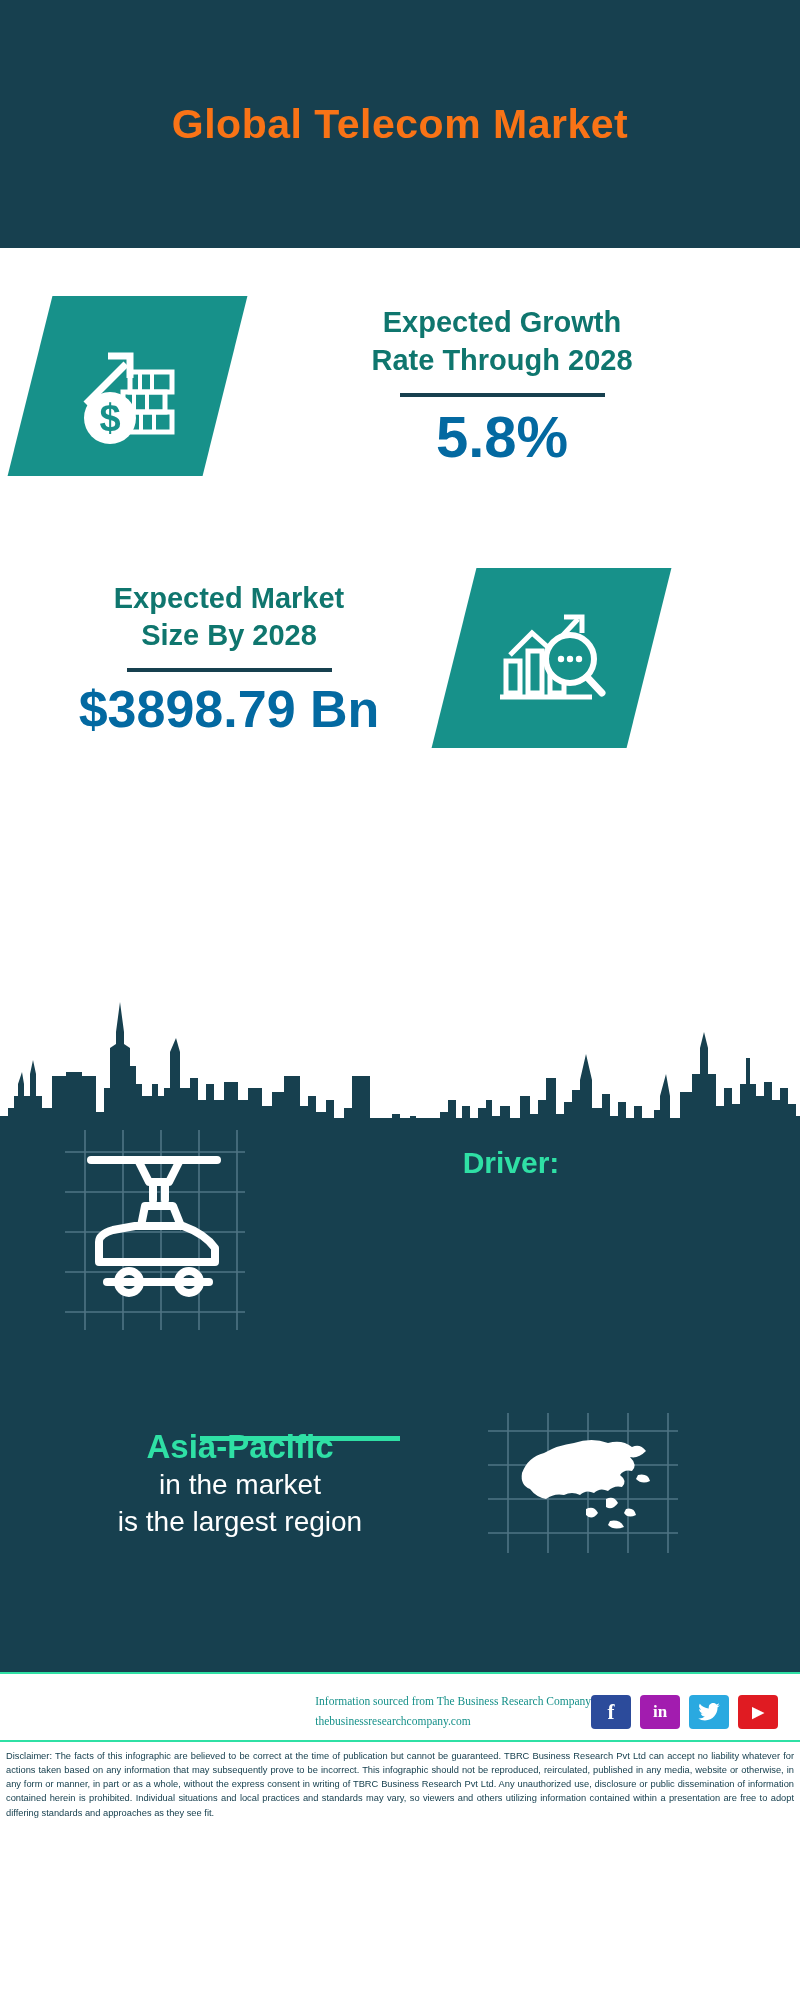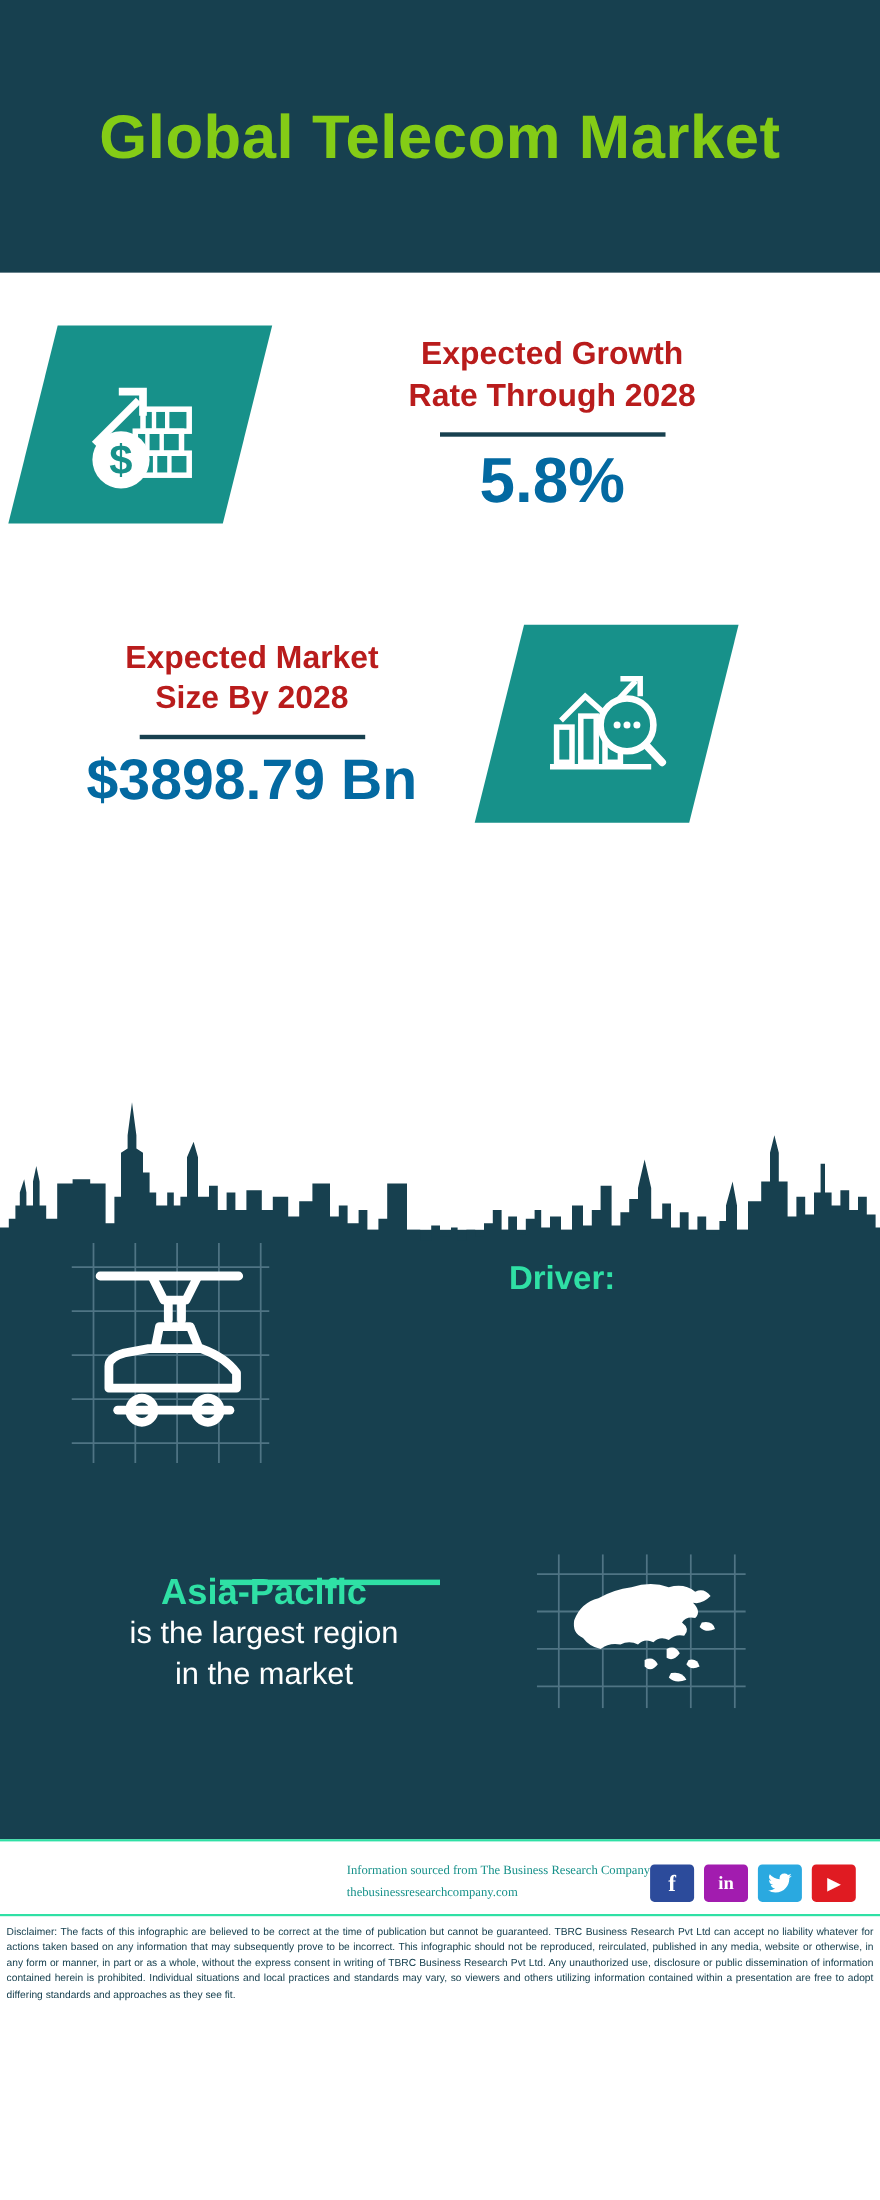--- a/index.html
+++ b/index.html
@@ -11,41 +11,41 @@
     overflow:hidden;
   }
   .page { width:800px; height:2000px; position:relative; }
 
   
   .header {
     height:248px; background:#17404f;
     display:flex; align-items:center; justify-content:center;
   }
   .header-title {
-    color:#84cc16; font-size:56px; font-weight:bold;
+    color:#f97316; font-size:41px; font-weight:bold;
     letter-spacing:0.5px; text-align:center;
   }
 
   
   .white-zone { background:#ffffff; position:relative; height:740px; }
 
   .stat-row { display:flex; align-items:center; position:relative; }
 
   .badge {
     width:195px; height:180px;
     background:#17918a;
     transform:skewX(-14deg);
     display:flex; align-items:center; justify-content:center;
     flex:none;
   }
   .badge > svg { transform:skewX(14deg); }
 
   .stat-text { text-align:center; }
   .stat-label {
-    color:#b91c1c; font-size:29px; font-weight:bold; line-height:1.28;
+    color:#0f766e; font-size:29px; font-weight:bold; line-height:1.28;
   }
   .rule {
     width:205px; height:4px; background:#17404f;
     margin:14px auto 10px auto;
   }
   .stat-value {
     color:#0369a1; font-size:58px; font-weight:bold; line-height:1.05;
   }
   .stat-value.big { font-size:52px; }
 
@@ -224,22 +224,22 @@
     <div class="driver-copy">
       <div class="driver-heading">Driver:</div>
     </div>
   </div>
 
   <div class="mint-divider"></div>
 
   <div class="region-sec">
     <div class="region-copy">
       <div class="region-name">Asia-Pacific</div>
+      <div class="region-sub">in the market</div>
       <div class="region-sub">is the largest region</div>
-      <div class="region-sub">in the market</div>
     </div>
     <div class="map-box">
       <svg width="190" height="140" viewBox="0 0 190 140">
         <g stroke="#4f7484" stroke-width="1.6">
           <line x1="20" y1="0" x2="20" y2="140"></line>
             <line x1="60" y1="0" x2="60" y2="140"></line>
           <line x1="100" y1="0" x2="100" y2="140"></line>
             <line x1="140" y1="0" x2="140" y2="140"></line>
           <line x1="180" y1="0" x2="180" y2="140"></line>
           <line x1="0" y1="18" x2="190" y2="18"></line>

